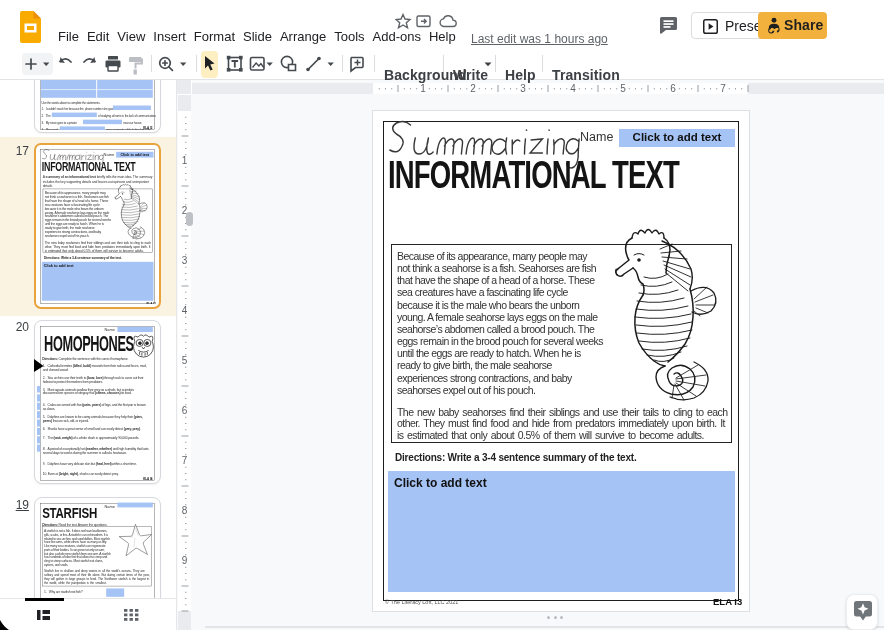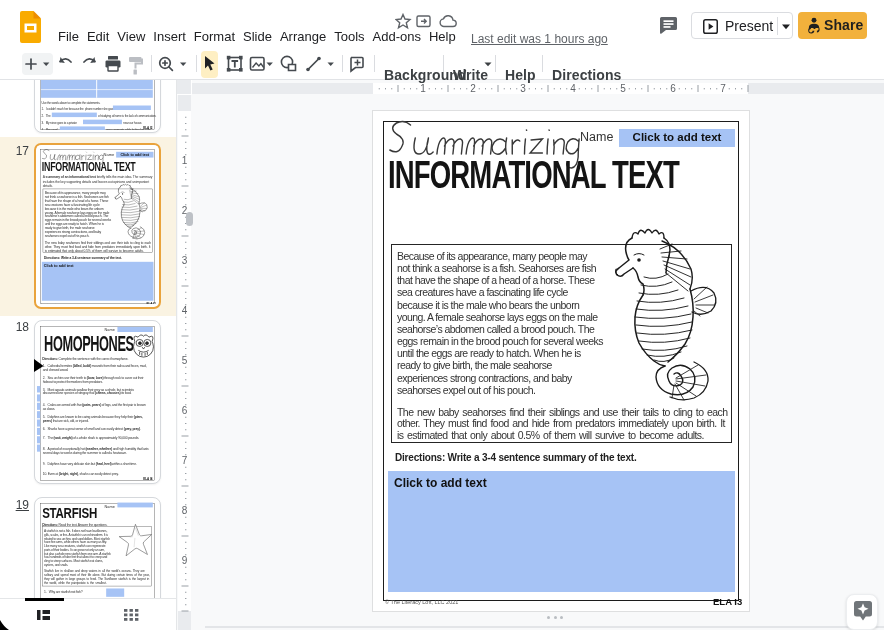--- a/index.html
+++ b/index.html
@@ -76,21 +76,21 @@
       <svg class="abs" style="left:11px;top:6px" width="15" height="15" viewBox="0 0 15 15">
         <rect x="0.75" y="0.75" width="13.5" height="13.5" rx="1.8" fill="none" stroke="#202124" stroke-width="1.5"></rect>
         <path d="M5.6 4.3 L10.4 7.5 L5.6 10.7 Z" fill="#202124"></path>
       </svg>
       <span class="abs" style="left:33px;top:5px;font-size:14px;color:#202124;font-weight:500;">Present</span>
       <div class="abs" style="left:85px;top:4px;width:1px;height:18px;background:#dadce0;"></div>
       <svg class="abs" style="left:88.5px;top:10.5px" width="10" height="7" viewBox="0 0 10 7">
           <path d="M1 0.5 L5 5.3 L9 0.5 Z" fill="#202124"></path>
         </svg>
     </div>
-    <div class="abs" style="left:758px;top:12px;width:69px;height:27px;border-radius:4px;background:#f2b13c;margin-left:40px;">
+    <div class="abs" style="left:758px;top:12px;width:69px;height:27px;border-radius:4px;background:#f2b13c;">
       <svg class="abs" style="left:8px;top:4px" width="16" height="18" viewBox="0 0 17 18">
         <circle cx="8.5" cy="4" r="2.6" fill="#1f1f1f"></circle>
         <path d="M3 12.2 q0-4.4 5.5-4.4 q5.5 0 5.5 4.4 Z" fill="#1f1f1f"></path>
         <path d="M5.2 11.4 a3.3 3.3 0 1 0 3.7 3.7 l-1.9 0 a1.8 1.8 0 1 1 -1.8 -1.8 Z" fill="#1f1f1f"></path>
         <path d="M11.6 17 a3.3 3.3 0 1 0 -3.7 -3.7 l1.9 0 a1.8 1.8 0 1 1 1.8 1.8 Z" fill="#1f1f1f"></path>
       </svg>
       <span class="abs" style="left:26px;top:5px;font-size:14px;color:#1f1f1f;font-weight:700;letter-spacing:.1px;">Share</span>
     </div>
   </div>
 
@@ -159,21 +159,21 @@
     <div class="tsep" style="left:373.5px"></div>
     <div class="tsep" style="left:443px"></div>
     <div class="tsep" style="left:495px"></div>
     <div class="tsep" style="left:542px"></div>
     <div class="tbtn-text" style="left:384px">Background</div>
     <div class="tbtn-text" style="left:453px">Write</div>
     <svg class="abs" style="left:484px;top:13.5px" width="8" height="6" viewBox="0 0 8 6">
         <path d="M0.5 0.5 L4 4.3 L7.5 0.5 Z" fill="#3c4043"></path>
       </svg>
     <div class="tbtn-text" style="left:505px">Help</div>
-    <div class="tbtn-text" style="left:552px">Directions</div>
+    <div class="tbtn-text" style="left:552px">Transition</div>
   </div>
 
   <div id="canvas">
     <div id="hruler">
         <div class="zone"></div>
         <div class="pagez"></div>
       <svg class="abs" style="left:0;top:0" width="707" height="15" id="hruler-svg">
           <rect x="201.75" y="8" width="1" height="1.4" fill="#9aa0a6"></rect>
           <rect x="208" y="8" width="1" height="1.4" fill="#9aa0a6"></rect>
           <rect x="214.25" y="8" width="1" height="1.4" fill="#9aa0a6"></rect>
@@ -487,21 +487,21 @@
         <div class="abs" style="left:22px;top:341px;font-size:10px;font-weight:700;color:#222;letter-spacing:-.2px;">Directions: Write a 3-4 sentence summary of the text.</div>
         <div class="abs blue" style="left:15px;top:360px;width:346.5px;height:120.5px;"></div>
         <div class="abs" style="left:21px;top:365px;font-size:12px;font-weight:700;color:#111;">Click to add text</div>
         <div class="abs" style="left:12px;top:488px;font-size:5.5px;color:#555;">© The Literacy Loft, LLC 2021</div>
         <div class="abs" style="left:340px;top:485px;font-size:9.5px;font-weight:700;color:#111;">ELA I3</div>
       </div>
           </div>
         </div>
     </div>
 
-    <div class="thumbnum" style="left:0px;top:240px;">18</div>
+    <div class="thumbnum" style="left:0px;top:240px;">20</div>
     <div class="thumbcard" style="top:240px;">
       <div class="thumbpage">
           <div class="scaled">
             <div class="wsheet" id="sheet18">
         <div class="ws-border"></div>
         <div class="abs" style="left:210px;top:14px;font-size:12px;color:#333;">Name</div>
         <div class="abs blue" style="left:250px;top:12px;width:110px;height:16px;"></div>
         <div class="abs" style="left:22px;top:27px;font-size:66px;font-weight:700;color:#141414;letter-spacing:-2px;transform:scaleX(0.60);transform-origin:0 0;white-space:nowrap;">HOMOPHONES</div>
         <svg class="abs" style="left:288px;top:28px" width="86" height="82" viewBox="0 0 86 82" fill="none" stroke="#2a2a2a" stroke-width="2.4">
           <ellipse cx="43" cy="46" rx="31" ry="32" fill="#fff"></ellipse>

